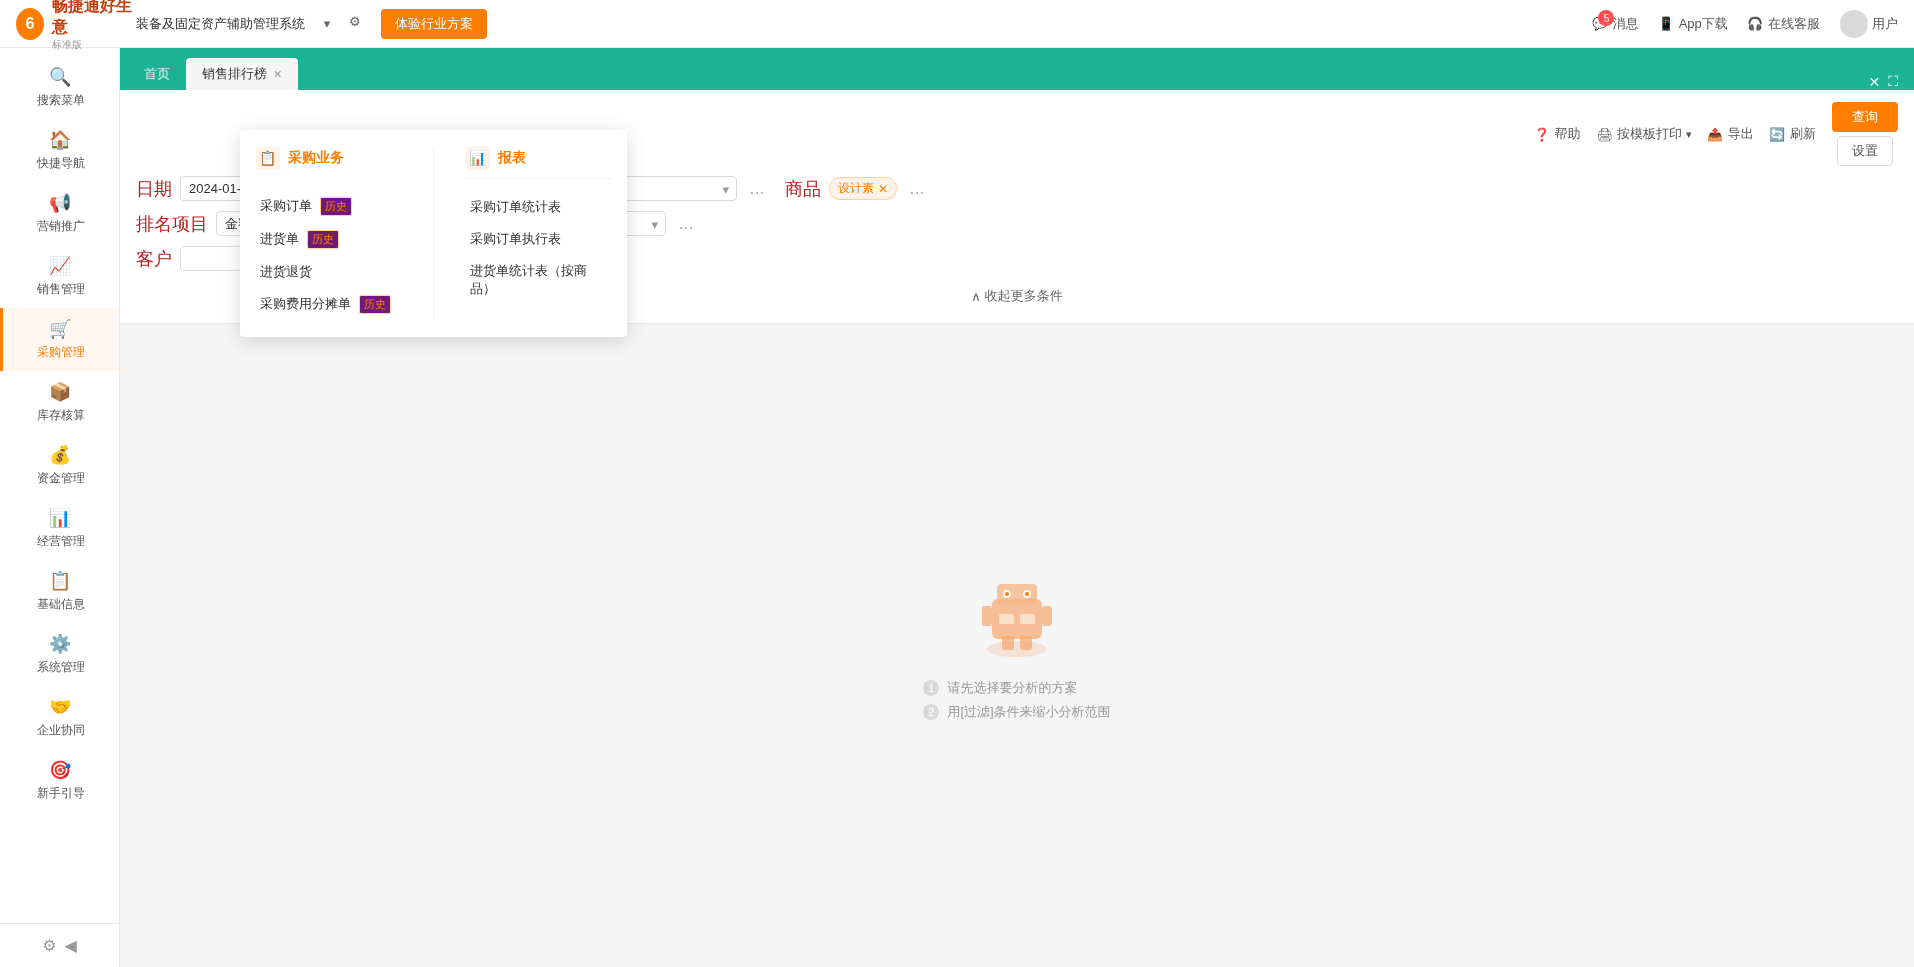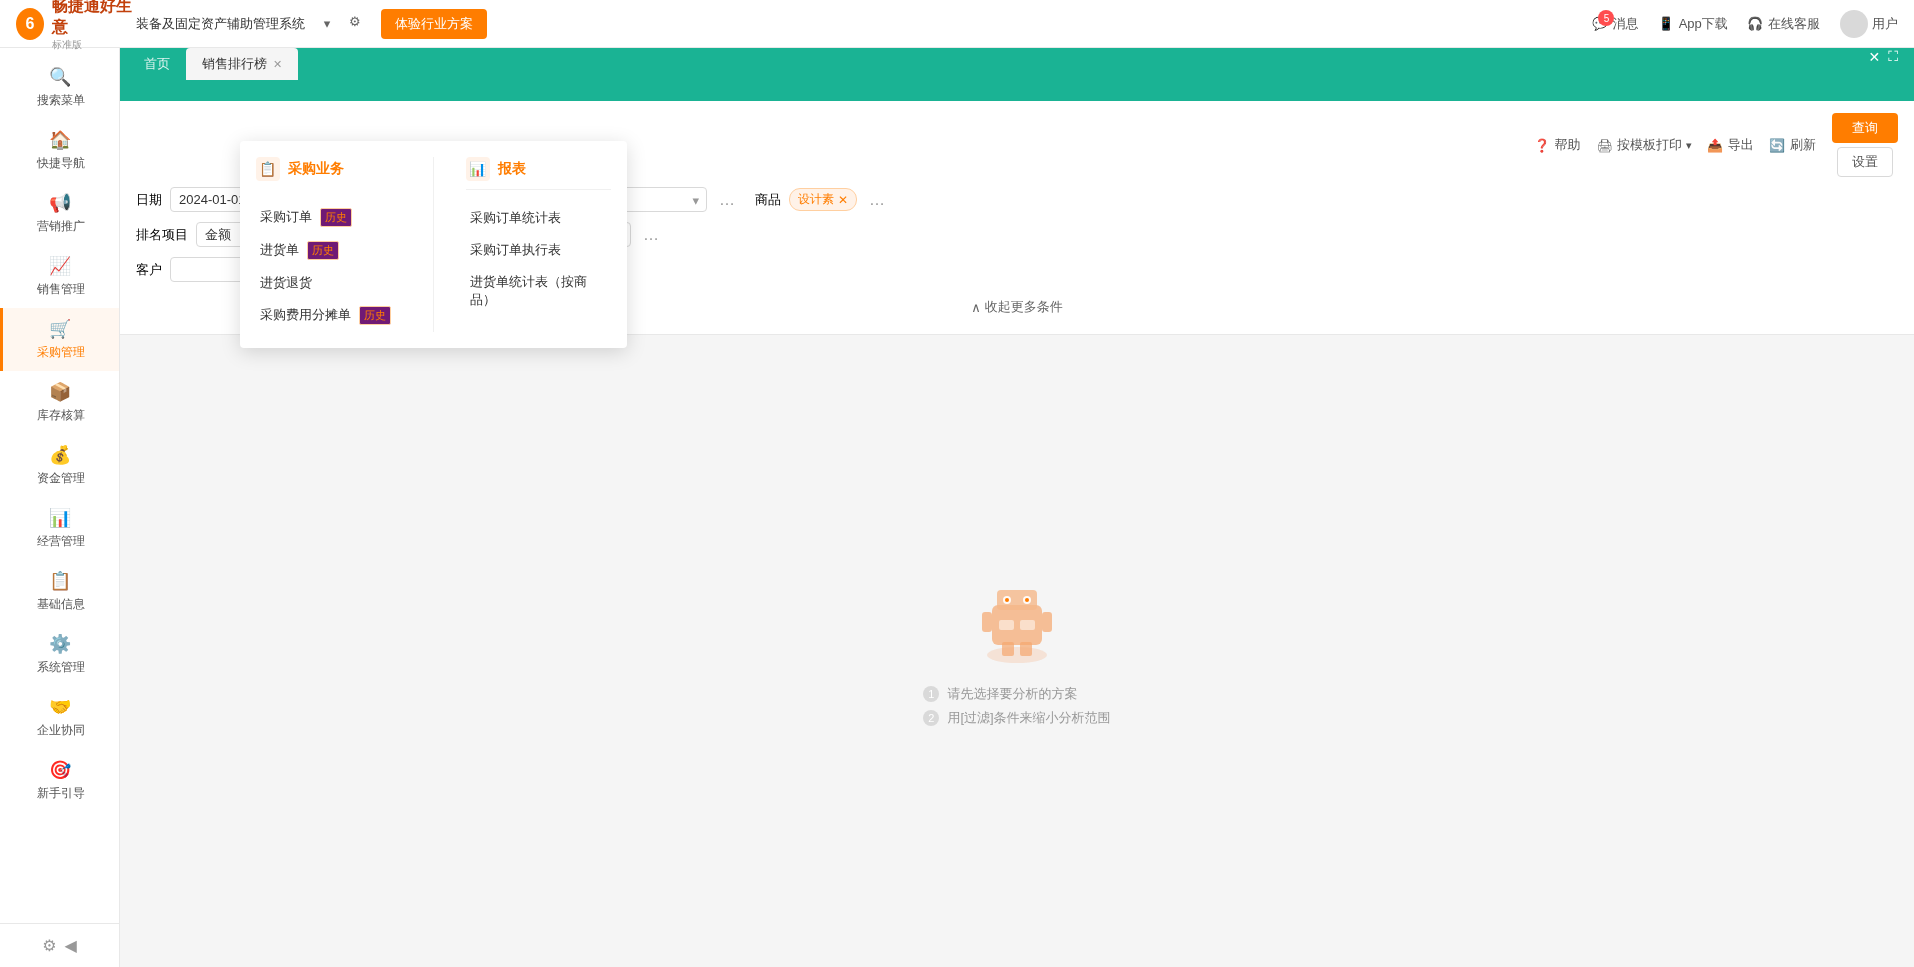--- a/index.html
+++ b/index.html
@@ -158,24 +158,24 @@
     
     .content-area {
       flex: 1;
       display: flex;
       flex-direction: column;
       overflow: hidden;
     }
 
     
     .tab-bar {
-      height: 53px;
+      height: 42px;
       background: #1ab394;
       display: flex;
-      align-items: flex-start;
+      align-items: flex-end;
       padding: 0 8px;
       gap: 0;
     }
     .tab-item {
       height: 32px;
       padding: 0 16px;
       display: flex;
       align-items: center;
       gap: 6px;
       cursor: pointer;
@@ -256,22 +256,22 @@
       gap: 16px;
       margin-bottom: 10px;
       flex-wrap: wrap;
     }
     .filter-field {
       display: flex;
       align-items: center;
       gap: 8px;
     }
     .filter-label {
-      color: #000000;
-      font-size: 13px;
+      color: #b91c1c;
+      font-size: 18px;
       white-space: nowrap;
     }
     .filter-select {
       border: 1px solid #d9d9d9;
       border-radius: 4px;
       padding: 4px 24px 4px 8px;
       font-size: 13px;
       color: #333;
       background: #fff;
       min-width: 140px;

